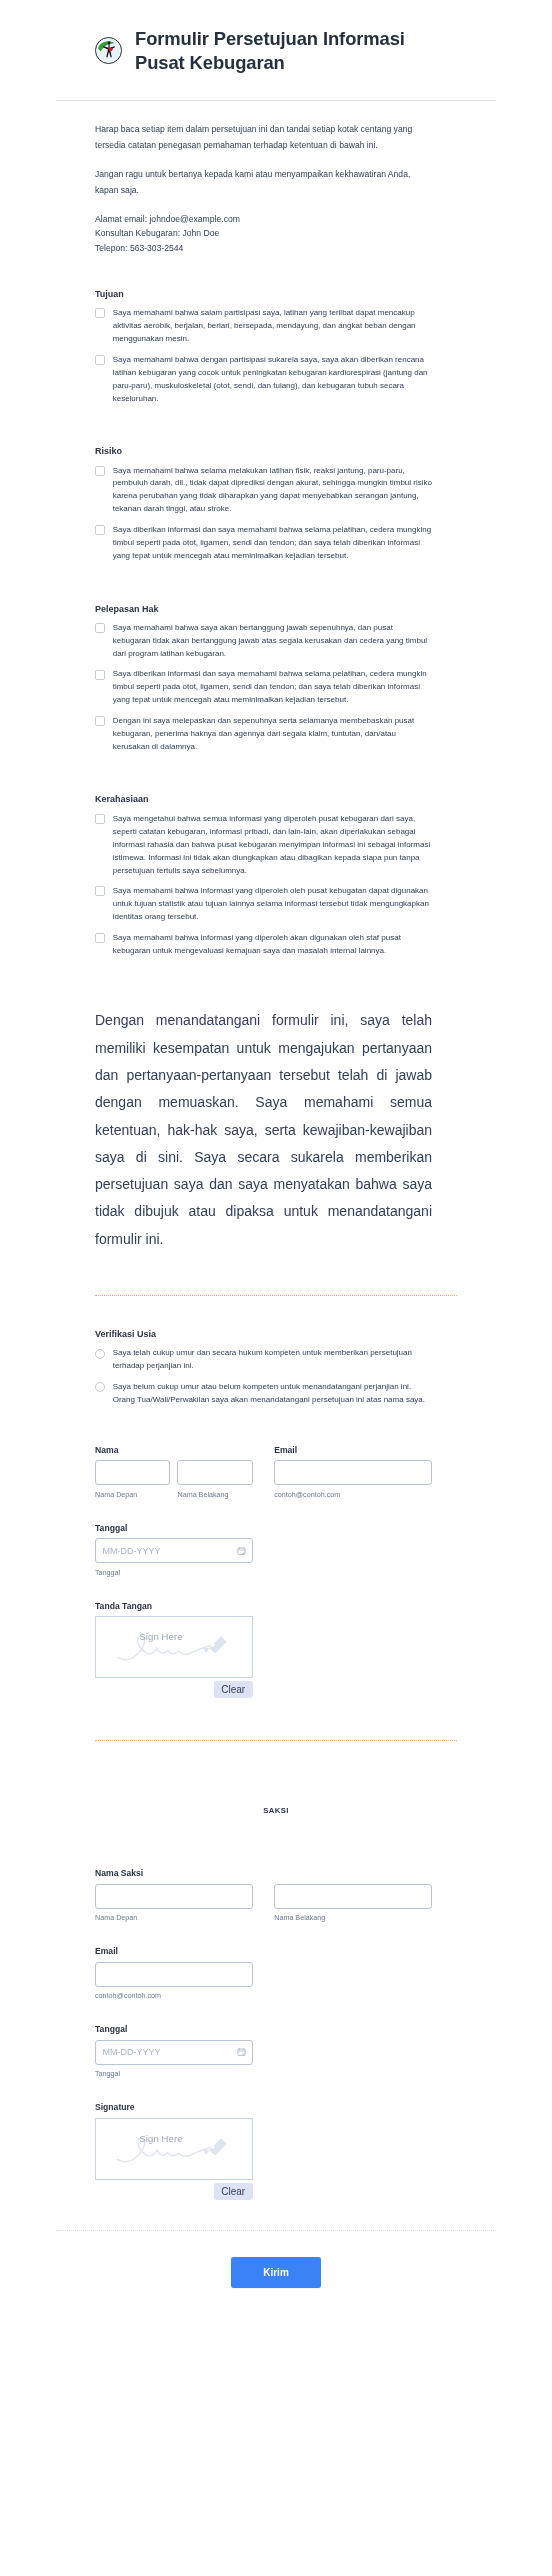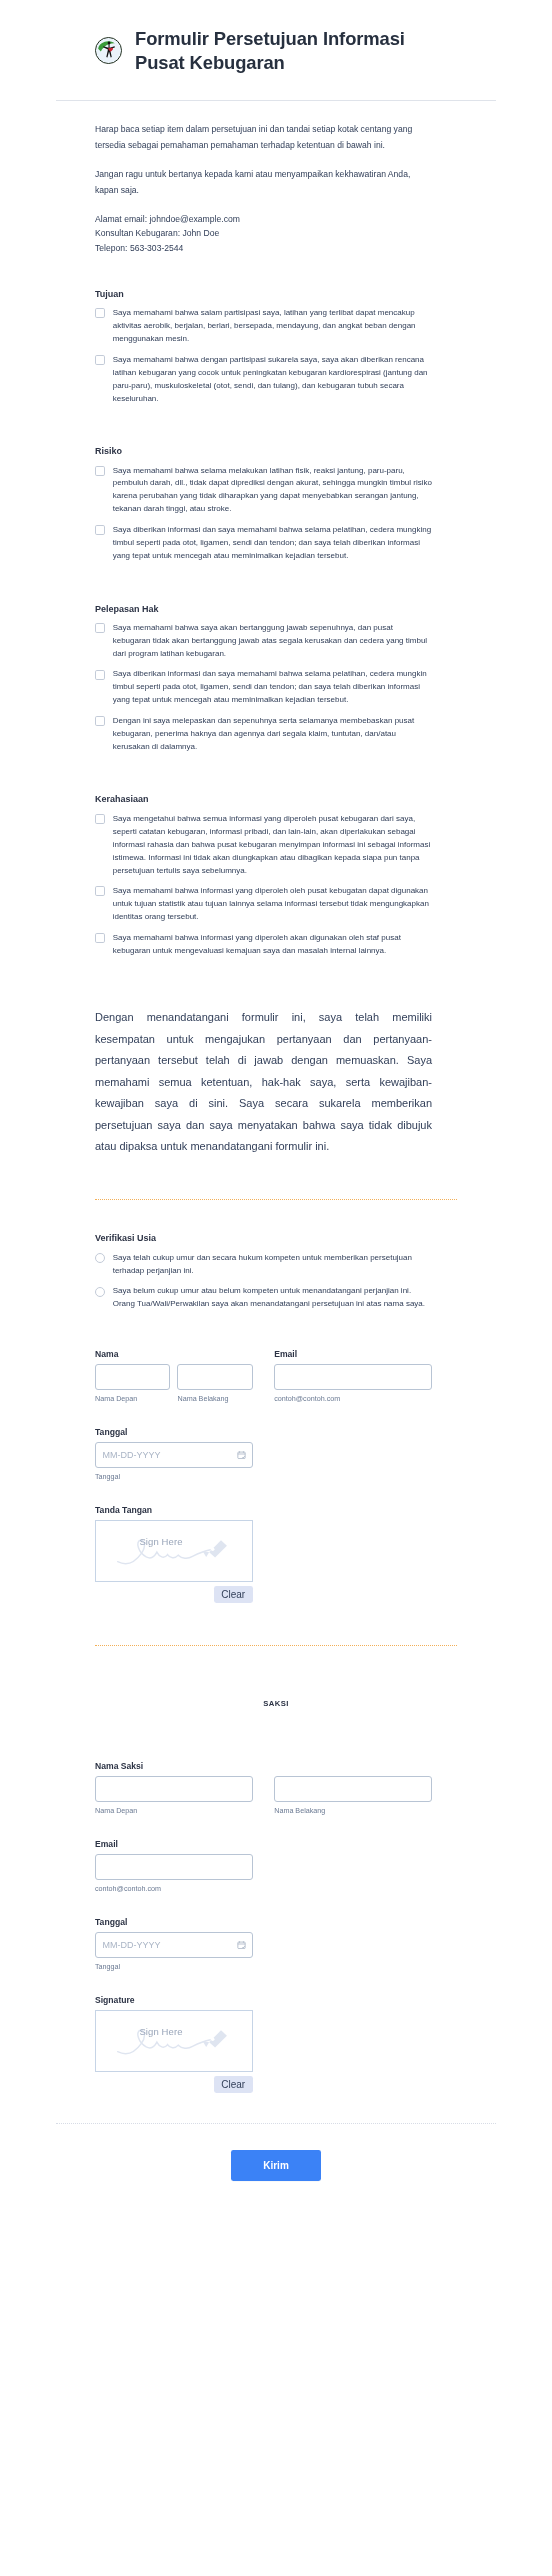--- a/index.html
+++ b/index.html
@@ -95,21 +95,21 @@
     line-height: 1.62;
     color: #33405a;
   }
 
   
   .closing {
     padding: 0 64px 0 39px;
   }
   .closing p {
     margin: 0;
-    font-size: 11px;
+    font-size: 14px;
     line-height: 1.95;
     color: #33405a;
     text-align: justify;
   }
 
   
   .dotted-divider {
     margin: 0 39px;
     border-top: 1.2px dotted #f0a23c;
     height: 0;
@@ -206,20 +206,21 @@
     cursor: pointer;
   }
 
   
   .witness-heading {
     text-align:center;
     font-size: 7.7px;
     font-weight: bold;
     letter-spacing: 0.4px;
     color: #2c3345;
+    margin-top: 12px;
   }
 
   
   .footer-divider {
     border-top: 0.6px dotted #d7dce6;
     margin: 0;
   }
   .submit-row {
     display:flex;
     justify-content:center;
@@ -256,21 +257,21 @@
         <path d="M4 20 C6 7, 24 2, 35 10 C26 9, 14 14, 9 25 Z" fill="#3a9b3a"></path>
         <path d="M23 11 l2 0 l0 7 l9 -3 l1 2 l-9 4 l3 14 l-2 1 l-3 -11 l-3 11 l-2 -1 l3 -14 l-9 -4 l1 -2 l9 3 z" fill="#111"></path>
         <circle cx="24" cy="9" r="2.6" fill="#111"></circle>
         <path d="M27 19 c1.6 -2 4.4 -1.2 4.4 1 c0 2.2 -2.6 4 -4.4 5.2 c-1.8 -1.2 -4.4 -3 -4.4 -5.2 c0 -2.2 2.8 -3 4.4 -1 z" fill="#cc2233"></path>
       </svg>
     </div>
     <h1 class="form-title">Formulir Persetujuan Informasi Pusat Kebugaran</h1>
   </div>
 
   <div class="intro">
-    <p>Harap baca setiap item dalam persetujuan ini dan tandai setiap kotak centang yang tersedia sebagai pemahaman pemahaman terhadap ketentuan di bawah ini.</p>
+    <p>Harap baca setiap item dalam persetujuan ini dan tandai setiap kotak centang yang tersedia catatan penegasan pemahaman terhadap ketentuan di bawah ini.</p>
     <p>Jangan ragu untuk bertanya kepada kami atau menyampaikan kekhawatiran Anda, kapan saja.</p>
     <div class="contact-block">
       <div>Alamat email: johndoe@example.com</div>
       <div>Konsultan Kebugaran: John Doe</div>
       <div>Telepon: 563-303-2544</div>
     </div>
   </div>
 
   <div class="spacer-56"></div>
 

